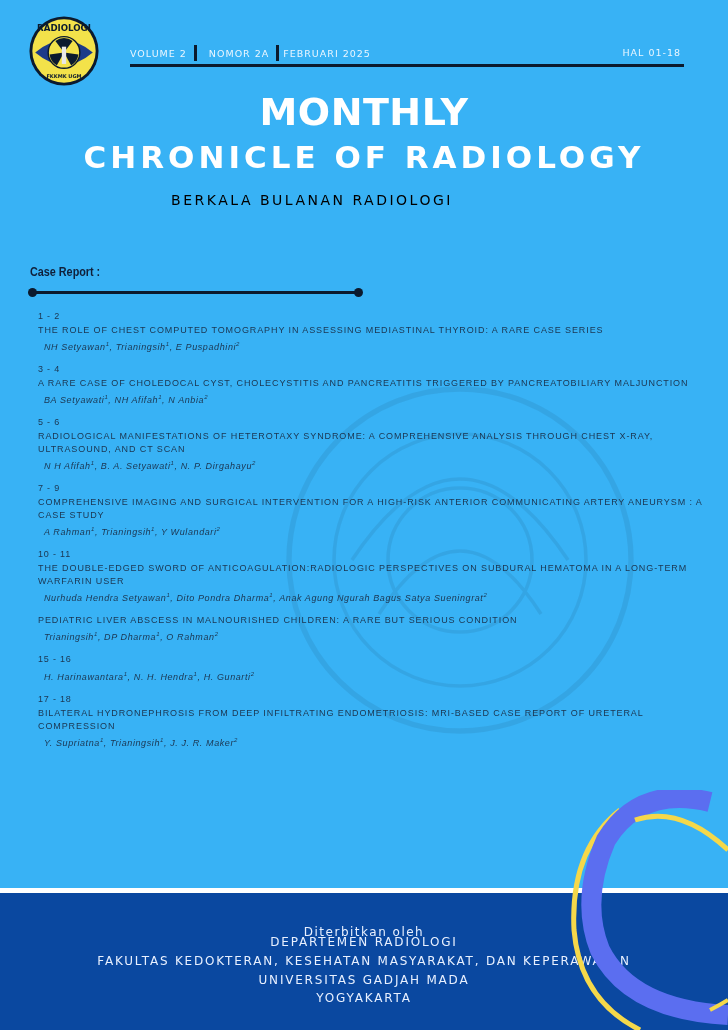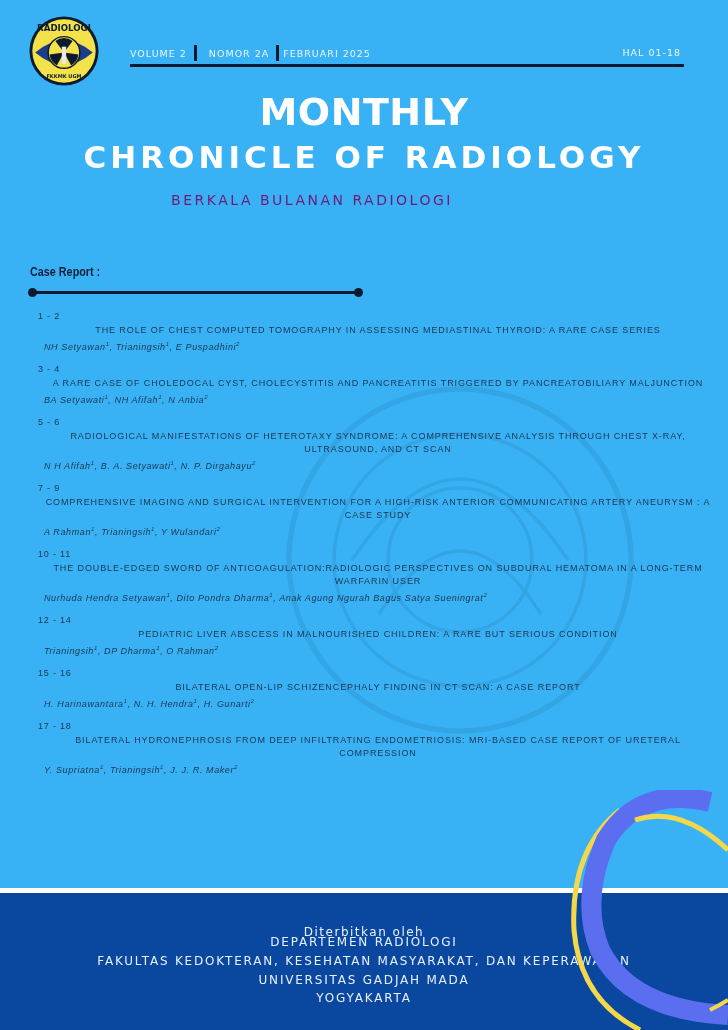--- a/index.html
+++ b/index.html
@@ -35,38 +35,38 @@
     .title-1 {
       position: absolute; left: 0; width: 728px; top: 90px; text-align: center;
       font-family: "DejaVu Sans", sans-serif; font-weight: bold; font-size: 38px; color: #ffffff; letter-spacing: 0.5px;
     }
     .title-2 {
       position: absolute; left: 0; width: 728px; top: 139px; text-align: center;
       font-weight: bold; font-size: 31px; color: #ffffff; letter-spacing: 4px;
     }
     .subtitle {
       position: absolute; left: 0; width: 624px; top: 192px; text-align: center;
-      font-size: 14px; color: #701a75; letter-spacing: 2.5px;
+      font-size: 14px; color: #000000; letter-spacing: 2.5px;
     }
     .section-label {
       position: absolute; left: 30px; top: 265px;
       font-family: "Liberation Sans", sans-serif; font-weight: bold; font-size: 12px; color: #10203a;
       transform: scaleX(0.9); transform-origin: left;
     }
     .section-rule {
       position: absolute; left: 32px; top: 291px; width: 326px; height: 3px; background: #0b1a2e;
     }
     .dot { position: absolute; width: 9px; height: 9px; border-radius: 50%; background: #0b1a2e; top: 288px; }
     .articles {
       position: absolute; left: 38px; top: 310px; width: 680px;
       font-family: "Liberation Sans", sans-serif; color: #1b3550;
     }
     .article { margin-bottom: 9px; }
     .pages { font-size: 9px; letter-spacing: 0.8px; line-height: 13px; margin-bottom: 1px; }
-    .a-title { font-size: 9px; letter-spacing: 0.9px; line-height: 13px; text-transform: uppercase; text-align: center; }
+    .a-title { font-size: 9px; letter-spacing: 0.9px; line-height: 13px; text-transform: uppercase; }
     .authors { font-size: 9px; font-style: italic; letter-spacing: 0.6px; line-height: 14px; padding-left: 6px; }
     .authors sup { font-size: 6px; }
 
     .footer-line { position: absolute; left: 0; top: 888px; width: 728px; height: 5px; background: #ffffff; }
     .footer {
       position: absolute; left: 0; top: 893px; width: 728px; height: 137px; background: #0a48a0;
     }
     .footer .by {
       position: absolute; top: 32px; left: 0; width: 728px; text-align: center;
       font-size: 12px; letter-spacing: 1.5px; color: #e8f0ff;
@@ -141,27 +141,25 @@
     <div class="pages">7 - 9</div>
     <div class="a-title">COMPREHENSIVE IMAGING AND SURGICAL INTERVENTION FOR A HIGH-RISK ANTERIOR COMMUNICATING ARTERY ANEURYSM : A CASE STUDY</div>
     <div class="authors"><span>A Rahman</span><sup>1</sup>, <span>Trianingsih</span><sup>1</sup>, <span>Y Wulandari</span><sup>2</sup></div>
   </div>
   <div class="article">
     <div class="pages">10 - 11</div>
     <div class="a-title">THE DOUBLE-EDGED SWORD OF ANTICOAGULATION:RADIOLOGIC PERSPECTIVES ON SUBDURAL HEMATOMA IN A LONG-TERM WARFARIN USER</div>
     <div class="authors"><span>Nurhuda Hendra Setyawan</span><sup>1</sup>, <span>Dito Pondra Dharma</span><sup>1</sup>, <span>Anak Agung Ngurah Bagus Satya Sueningrat</span><sup>2</sup></div>
   </div>
   <div class="article">
-    <div class="pages">12 - 14</div>
     <div class="a-title">PEDIATRIC LIVER ABSCESS IN MALNOURISHED CHILDREN: A RARE BUT SERIOUS CONDITION</div>
     <div class="authors"><span>Trianingsih</span><sup>1</sup>, <span>DP Dharma</span><sup>1</sup>, <span>O Rahman</span><sup>2</sup></div>
   </div>
   <div class="article">
     <div class="pages">15 - 16</div>
-    <div class="a-title">BILATERAL OPEN-LIP SCHIZENCEPHALY FINDING IN CT SCAN: A CASE REPORT</div>
     <div class="authors"><span>H. Harinawantara</span><sup>1</sup>, <span>N. H. Hendra</span><sup>1</sup>, <span>H. Gunarti</span><sup>2</sup></div>
   </div>
   <div class="article">
     <div class="pages">17 - 18</div>
     <div class="a-title">BILATERAL HYDRONEPHROSIS FROM DEEP INFILTRATING ENDOMETRIOSIS: MRI-BASED CASE REPORT OF URETERAL COMPRESSION</div>
     <div class="authors"><span>Y. Supriatna</span><sup>1</sup>, <span>Trianingsih</span><sup>1</sup>, <span>J. J. R. Maker</span><sup>2</sup></div>
   </div>
 </div>
 
 <div class="footer-line"></div>

